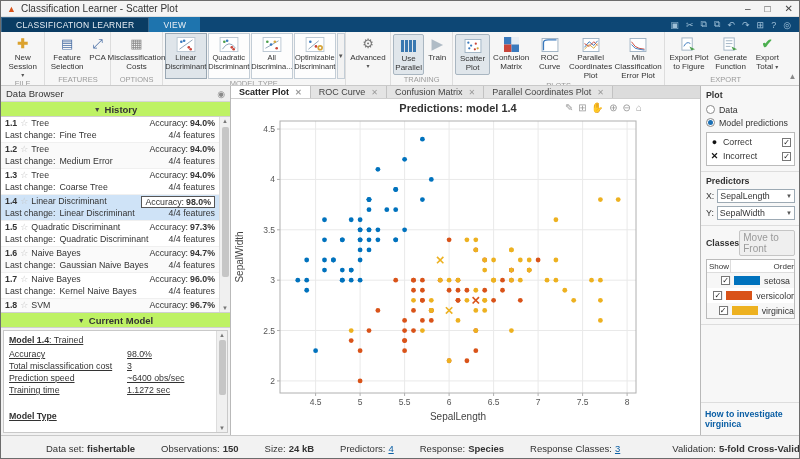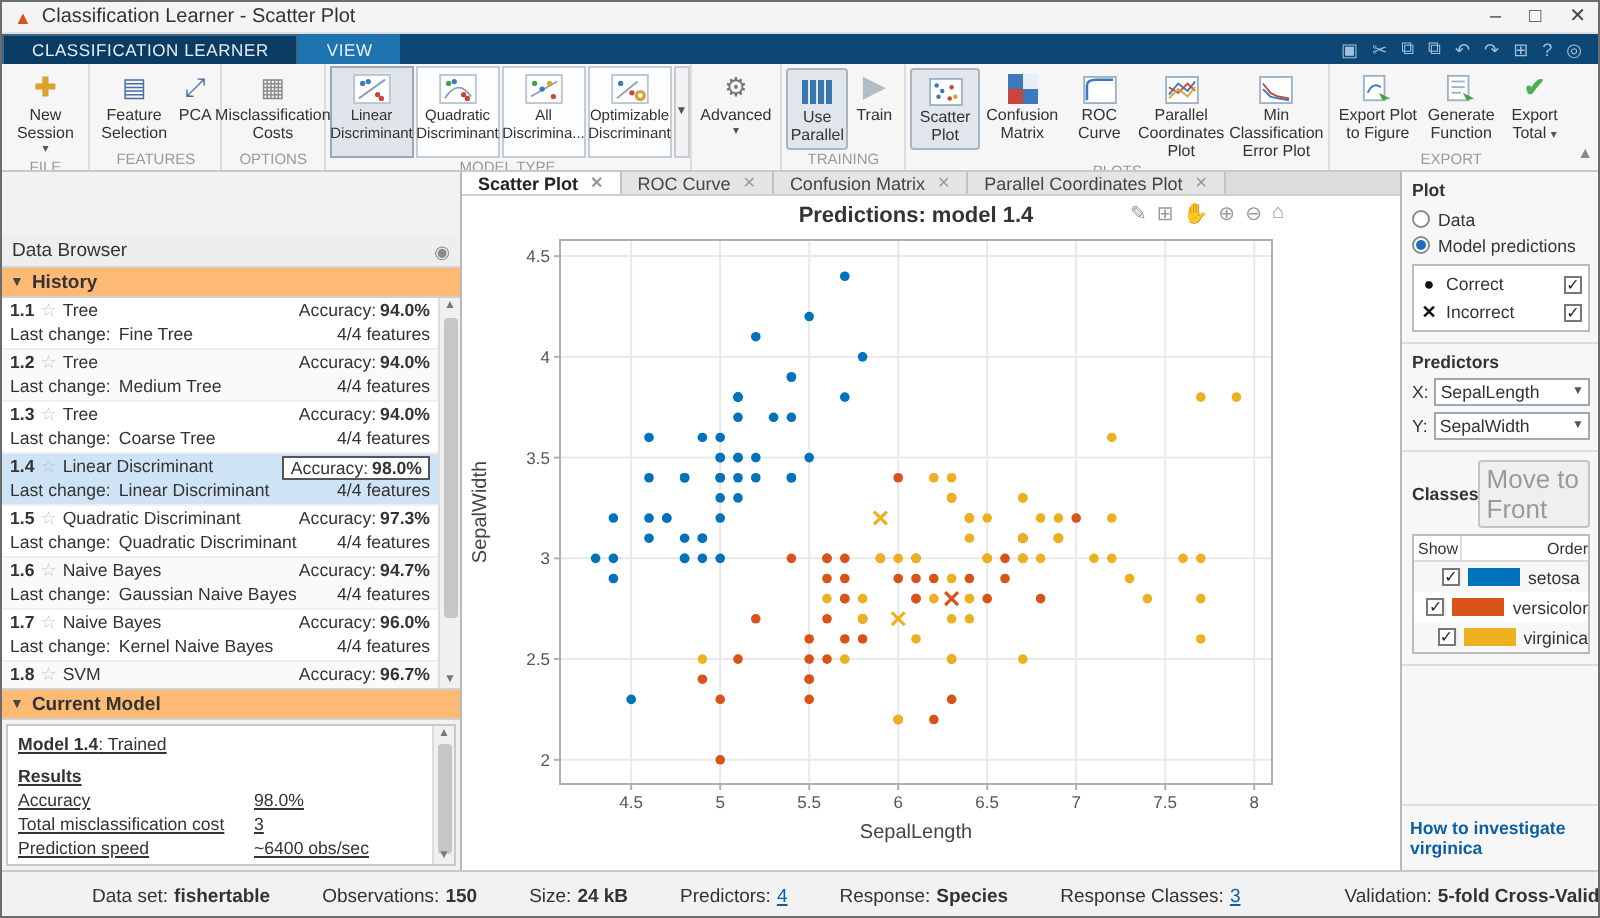--- a/index.html
+++ b/index.html
@@ -42,24 +42,24 @@
            display:flex; align-items:center; justify-content:center; font-size:6px; color:#555; cursor:pointer;}
   .collapse { width:13px; display:flex; align-items:flex-end; justify-content:center;
               padding-bottom:4px; color:#8a8a8a; font-size:8px; cursor:pointer; }
   .parbars { display:flex; gap:1px; }
   .parbars i { width:3px; height:12px; background:#3a78b0; display:block; }
   
   .content { height:349px; display:flex; }
   
   .left { width:232px; border-right:1px solid #b9b9b9; background:#f2f2f2; display:flex; flex-direction:column; }
   .db-head { height:16px; background:#eee; border-bottom:1px solid #d5d5d5; display:flex;
-             align-items:center; font-size:9.5px; padding:0 5px; color:#333;margin-top:32px; }
+             align-items:center; font-size:9.5px; padding:0 5px; color:#333; }
   .db-gear { margin-left:auto; color:#8a8a8a; font-size:9px; cursor:pointer; }
-  .sec-bar { height:15px; background:#fdba74; border-bottom:1px solid #d0d0d0; display:flex;
-             align-items:center; font-size:9.5px; font-weight:bold; padding:0 4px; gap:4px; }
+  .sec-bar { height:15px; background:#bef264; border-bottom:1px solid #d0d0d0; display:flex;
+             align-items:center; font-size:9.5px; font-weight:bold; padding:0 4px; gap:4px;justify-content:center; }
   .sec-bar .tri { font-size:7px; color:#444; }
   .hist-list { height:196px; background:#fff; overflow:hidden; position:relative; border-bottom:1px solid #d0d0d0;}
   .hist-inner { margin-right:11px; }
   .hist-item { height:26px; padding:1px 4px 0 4px; font-size:8.8px; border-bottom:1px solid #f0f0f0; cursor:pointer;}
   .hist-item:nth-child(even) { background:#fafafa; }
   .hist-item.sel { background:#cfe3f7; }
   .h-r1, .h-r2 { display:flex; height:12px; }
   .h-id { font-weight:bold; margin-right:3px; }
   .h-star { color:#c3c3c3; font-size:9px; margin-right:3px; }
   .h-acc { margin-left:auto; white-space:nowrap; }
@@ -103,21 +103,21 @@
   .legendbox { background:#fff; border:1px solid #bbb; margin-top:3px; padding:2px 3px; }
   .leg-row { display:flex; align-items:center; height:14px; gap:4px; }
   .leg-mark { width:9px; text-align:center; font-size:9px; color:#111; }
   .chk { width:9px; height:9px; border:1px solid #777; background:#fff; font-size:8px;
          line-height:8px; text-align:center; color:#222; margin-left:auto; cursor:pointer; flex:none;}
   .sel-row { display:flex; align-items:center; gap:3px; margin-top:3px; }
   .sel-box { flex:1; background:#fff; border:1px solid #9daab4; height:14px; display:flex;
              align-items:center; padding:0 2px; cursor:pointer; overflow:hidden; white-space:nowrap;}
   .sel-box .ar { margin-left:auto; font-size:6px; color:#555; }
   .classes-head { display:flex; align-items:center; }
-  .mtf-btn { margin-left:auto; font-size:13px; color:#9a9a9a; background:#efefef;
+  .mtf-btn { margin-left:auto; font-size:10px; color:#9a9a9a; background:#efefef;
              border:1px solid #c5c5c5; padding:1px 3px; border-radius:2px; }
   .cls-table { background:#fff; border:1px solid #bbb; margin-top:3px; }
   .cls-hrow { display:flex; border-bottom:1px solid #ddd; font-size:8px; height:13px; align-items:center;}
   .cls-hshow { width:24px; padding-left:2px; border-right:1px solid #ddd; height:100%; display:flex; align-items:center;}
   .cls-horder { flex:1; text-align:right; }
   .cls-row { display:flex; align-items:center; height:15px; }
   .cls-row:nth-child(odd) { background:#f7f7f7; }
   .cls-chkcell { width:24px; display:flex; justify-content:center; border-right:1px solid #eee; }
   .cls-swatch { width:26px; height:9px; margin-left:3px; flex:none; }
   .cls-name { margin-left:4px; }
@@ -416,21 +416,21 @@
             </div>
             <div class="hist-item">
               <div class="h-r1">
                 <span class="h-id">1.2</span>
                 <span class="h-star">☆</span>
                 <span>Tree</span>
                 <span class="h-acc"><span>Accuracy:</span><b>94.0%</b></span>
               </div>
               <div class="h-r2">
                 <span class="h-lc">Last change:</span>
-                <span class="h-lcv">Medium Tree</span>
+                <span class="h-lcv">Medium Error</span>
                 <span class="h-feat">4/4 features</span>
               </div>
             </div>
             <div class="hist-item">
               <div class="h-r1">
                 <span class="h-id">1.3</span>
                 <span class="h-star">☆</span>
                 <span>Tree</span>
                 <span class="h-acc"><span>Accuracy:</span><b>94.0%</b></span>
               </div>
@@ -510,33 +510,36 @@
       </div>
       <div class="sec-bar">
         <span class="tri">▼</span>
         <span>Current Model</span>
       </div>
       <div class="cm-box">
         <div class="cm-inner">
           <div class="cm-title">
             <b>Model 1.4</b><span>: Trained</span>
           </div>
-          <div class="cm-sechead" style="margin-top:2px">Results</div>
           <div id="cm-rows">
               <div class="cm-row">
                 <span>Accuracy</span>
                 <span class="v">98.0%</span>
               </div>
               <div class="cm-row">
                 <span>Total misclassification cost</span>
                 <span class="v">3</span>
               </div>
               <div class="cm-row">
                 <span>Prediction speed</span>
                 <span class="v">~6400 obs/sec</span>
+              </div>
+              <div class="cm-row">
+                <span>Training time</span>
+                <span class="v">1.1272 sec</span>
               </div>
             </div>
           <div class="cm-sechead" style="margin-top:14px">Model Type</div>
 
         </div>
         <div class="vscroll">
           <span class="up">▲</span>
           <div class="thumb" style="top:9px;height:55px"></div>
           <span class="dn">▼</span>
         </div>

